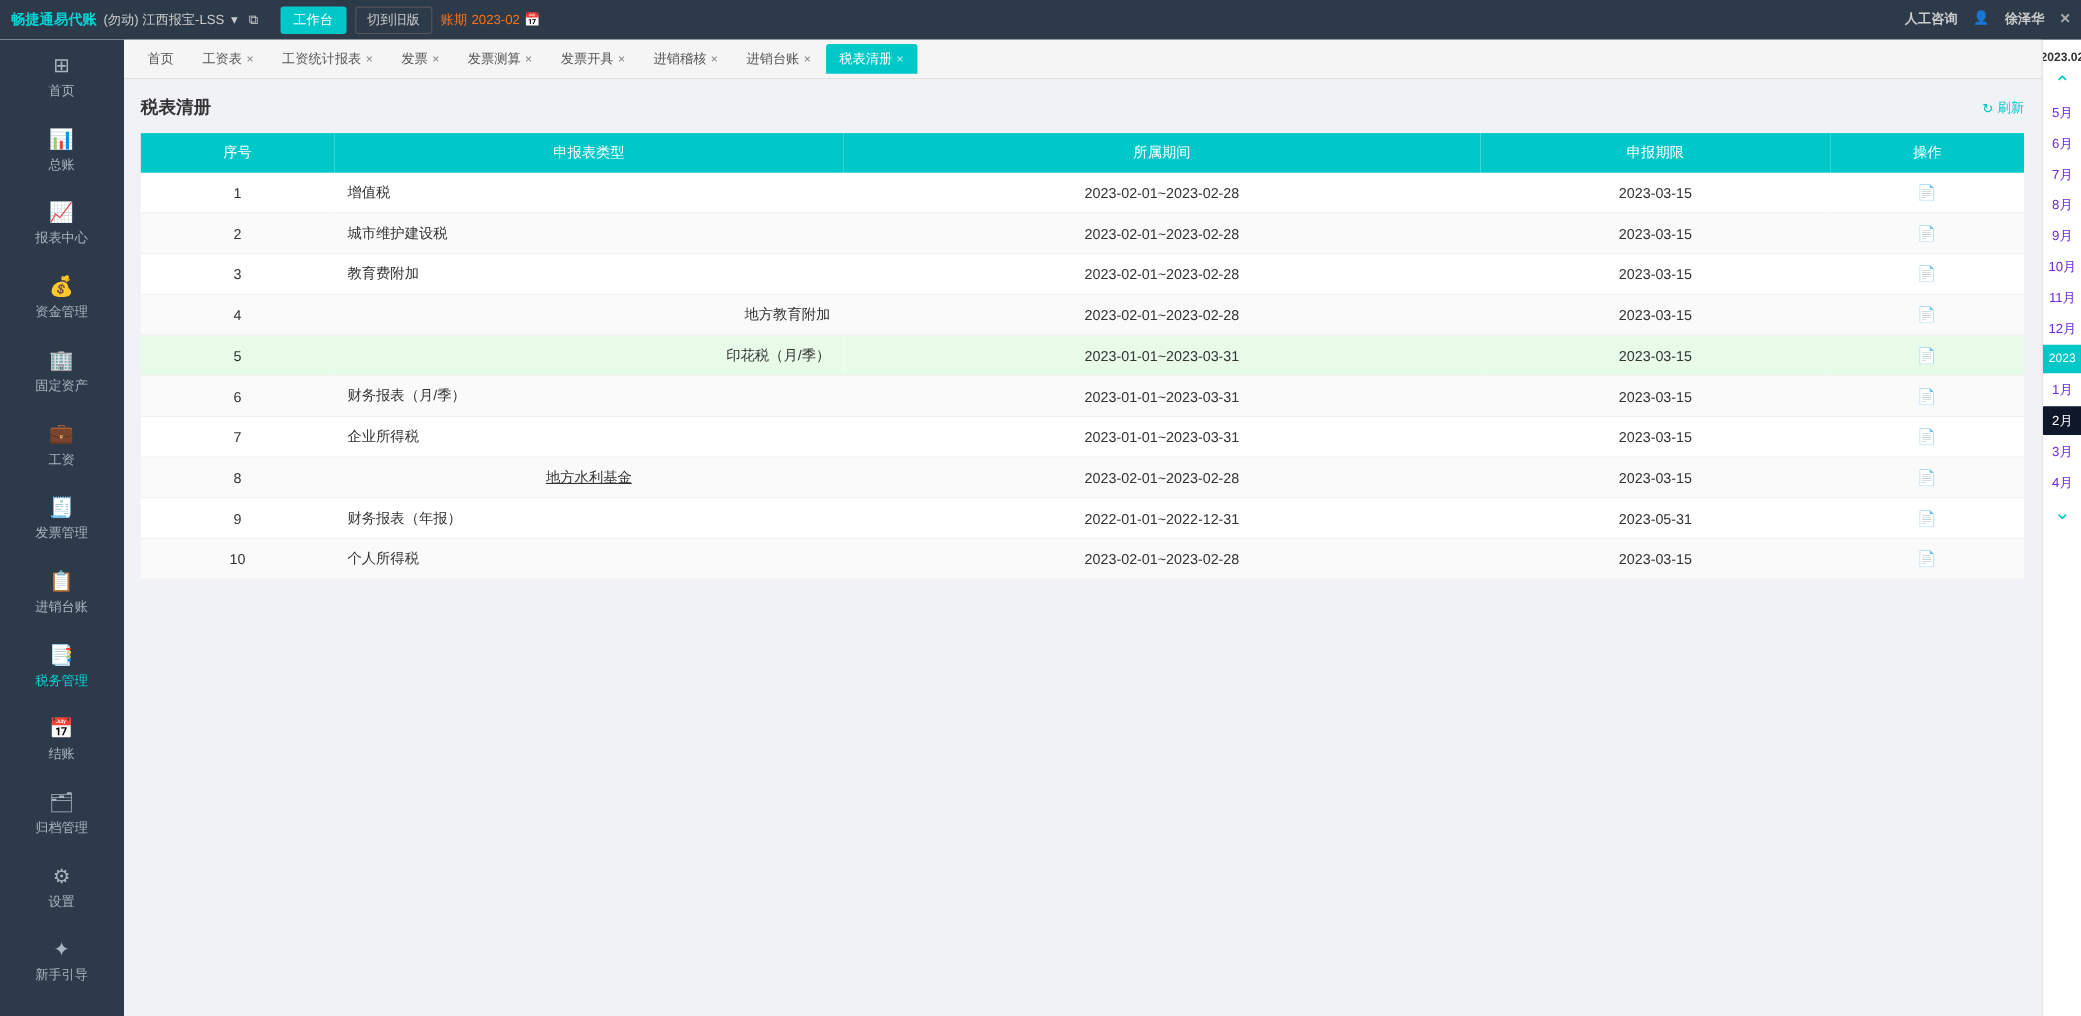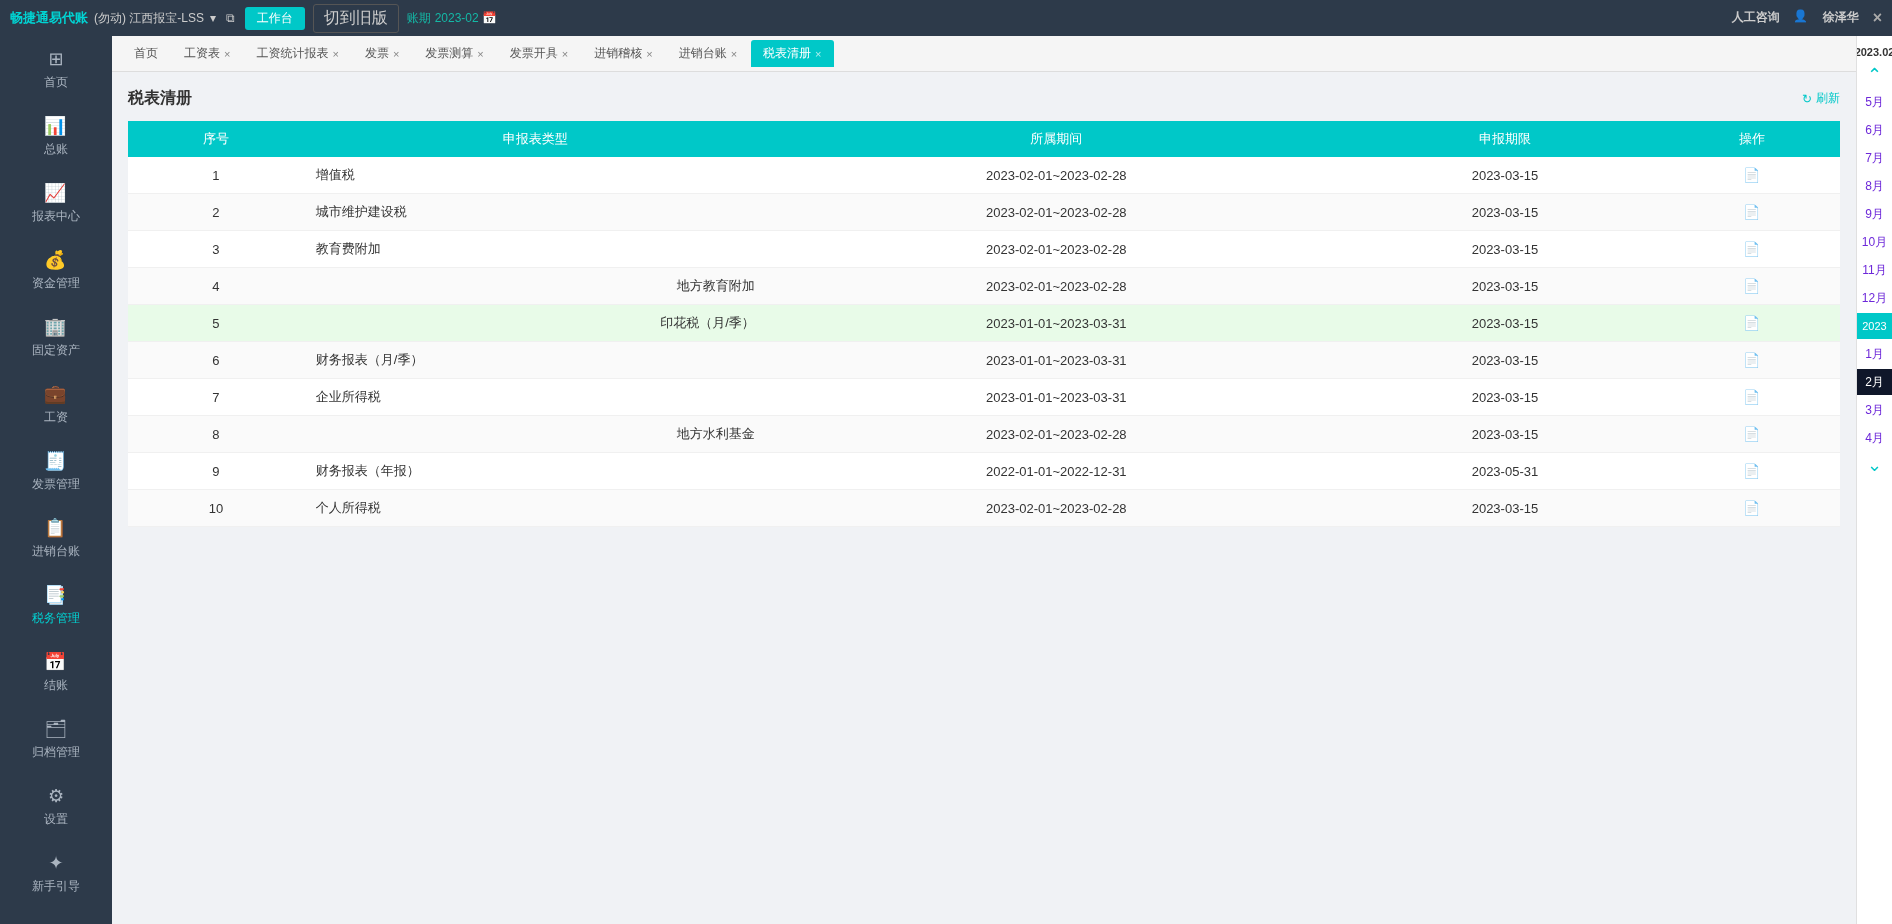--- a/index.html
+++ b/index.html
@@ -23,44 +23,43 @@
     }
     .topbar-company {
       display: flex;
       align-items: center;
       gap: 6px;
       color: #ccc;
       font-size: 12px;
     }
     .topbar-center {
       display: flex;
-      align-items: center;
       gap: 8px;
-      margin-left: 10px;
+      margin-left: 20px;
     }
     .btn-workspace {
       background: #00c8c8;
       color: #fff;
       border: none;
       padding: 3px 12px;
       border-radius: 3px;
       cursor: pointer;
       font-size: 12px;
     }
     .btn-history {
       background: transparent;
       border: 1px solid #555;
       color: #ccc;
       padding: 3px 10px;
       border-radius: 3px;
       cursor: pointer;
-      font-size: 16px;
+      font-size: 12px;
     }
     .topbar-period {
-      color: #14b8a6;
+      color: #f97316;
       font-size: 12px;
       display: flex;
       align-items: center;
       gap: 4px;
     }
     .topbar-right {
       margin-left: auto;
       display: flex;
       gap: 14px;
       color: #ccc;
@@ -451,21 +450,21 @@
       <td>7</td>
       <td style="text-align:left;">企业所得税</td>
       <td>2023-01-01~2023-03-31</td>
       <td>2023-03-15</td>
       <td>
         <span class="action-icon">📄</span>
       </td>
     </tr>
             <tr>
       <td>8</td>
-      <td style="text-align:right;">地方水利基金</td>
+      <td style="text-align:center;text-decoration:underline;">地方水利基金</td>
       <td>2023-02-01~2023-02-28</td>
       <td>2023-03-15</td>
       <td>
         <span class="action-icon">📄</span>
       </td>
     </tr>
             <tr>
       <td>9</td>
       <td style="text-align:left;">财务报表（年报）</td>
       <td>2022-01-01~2022-12-31</td>

